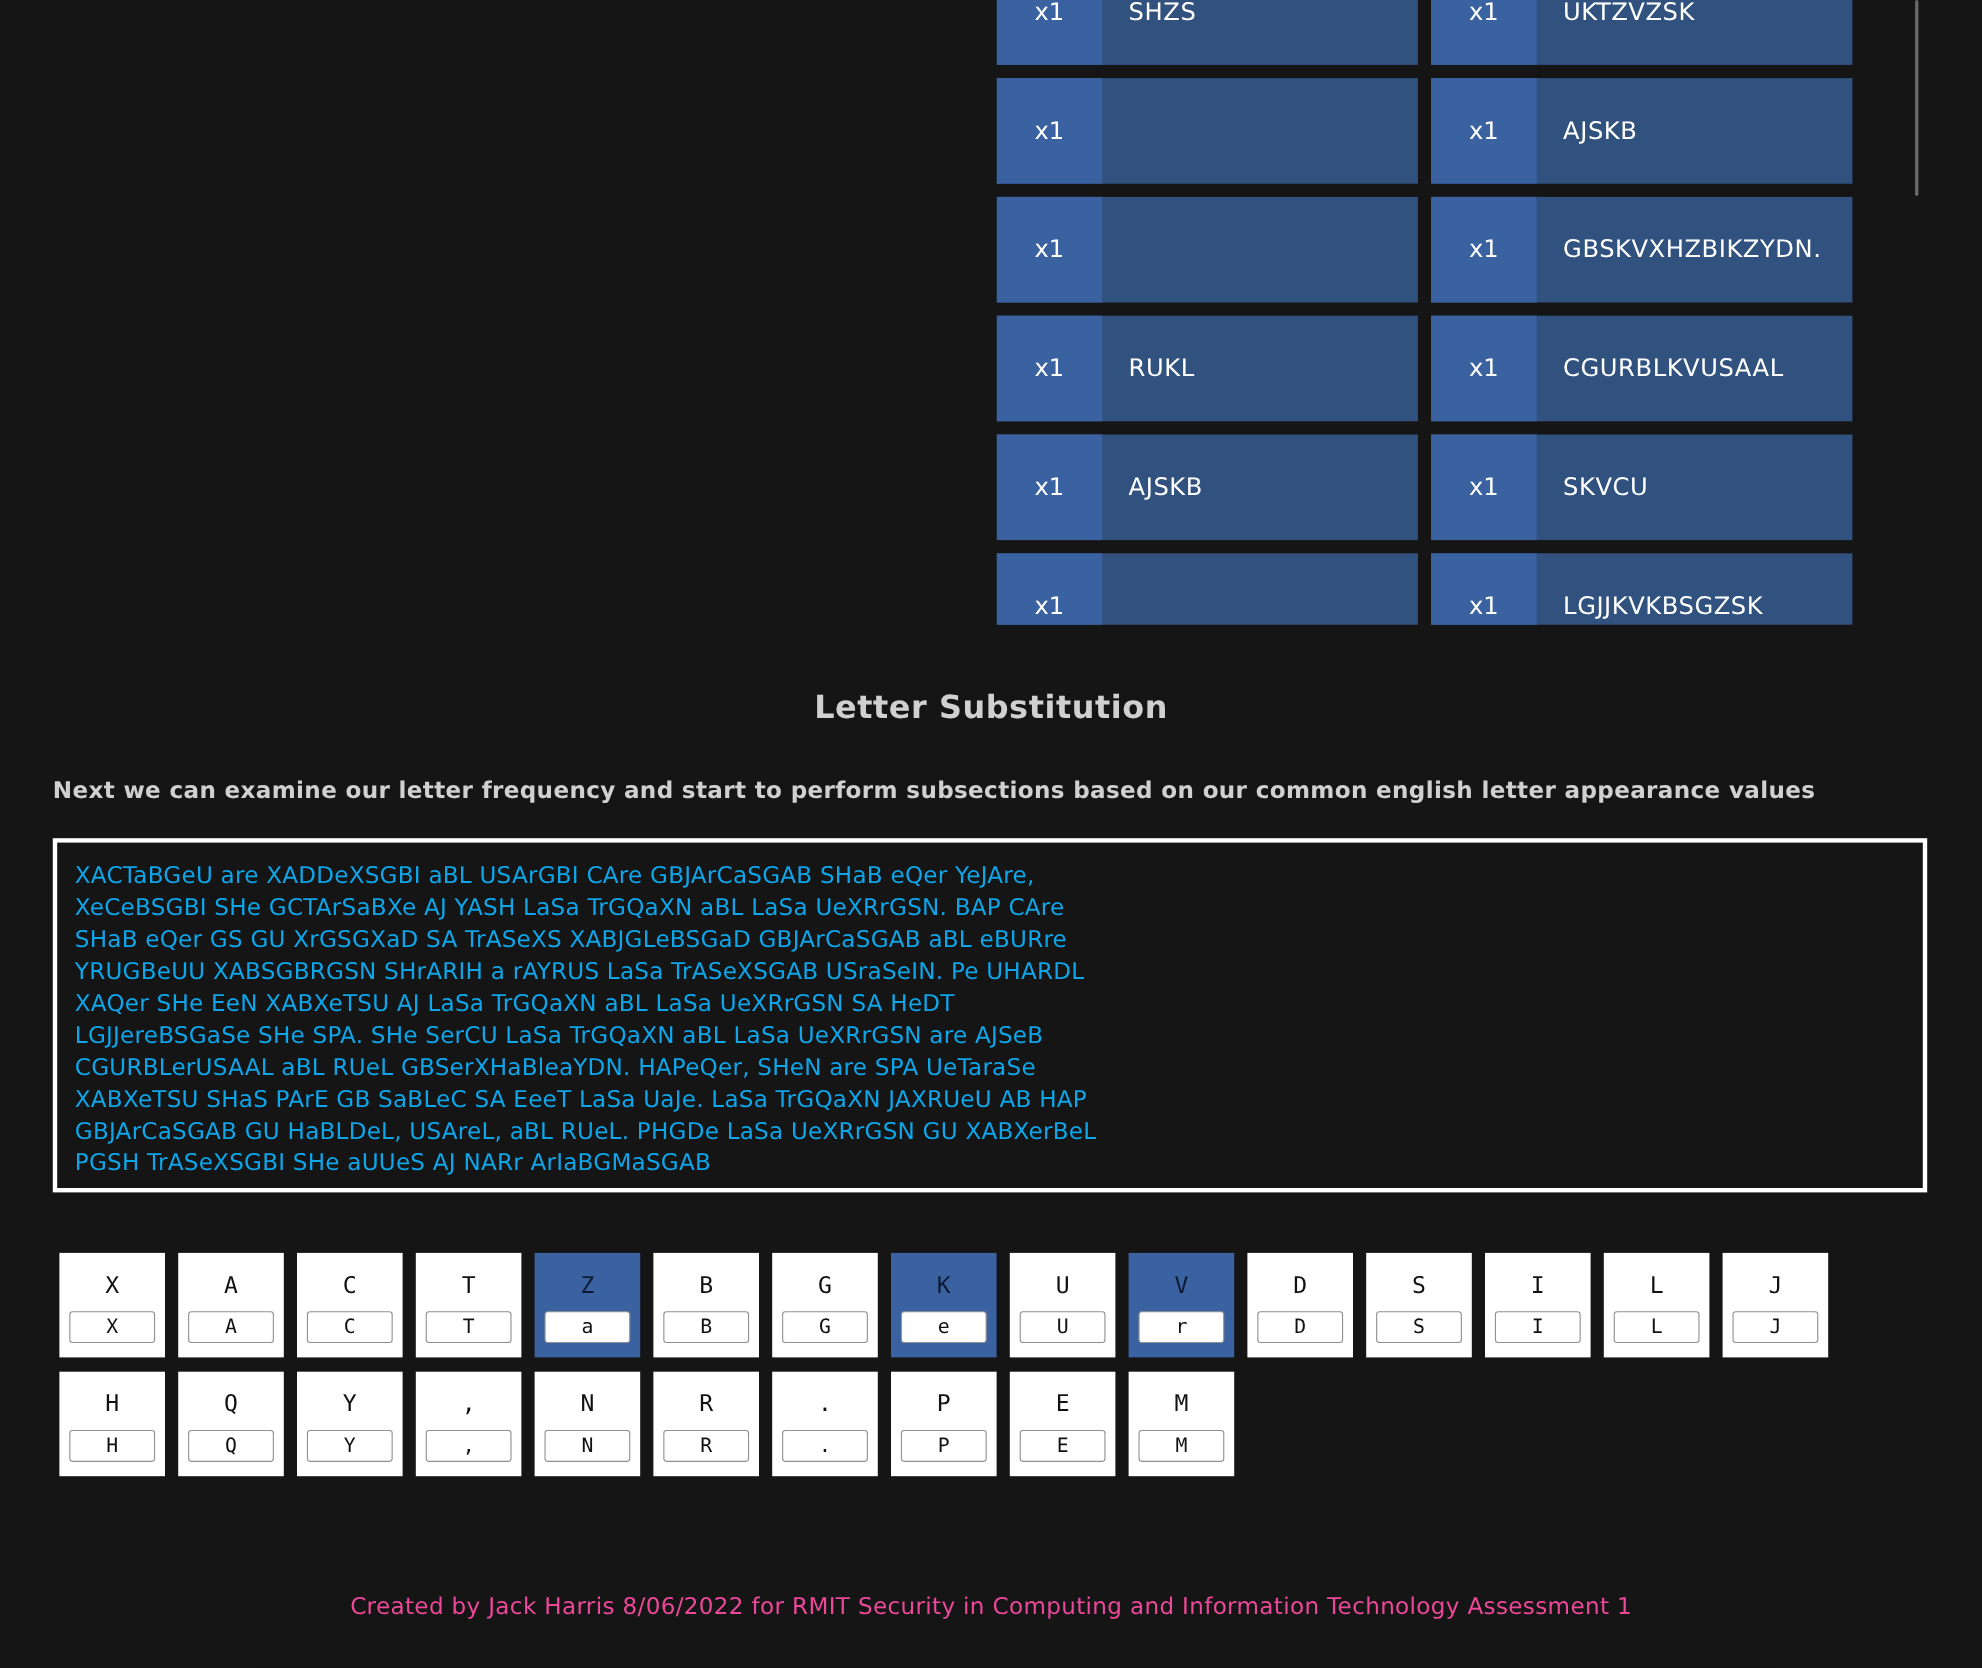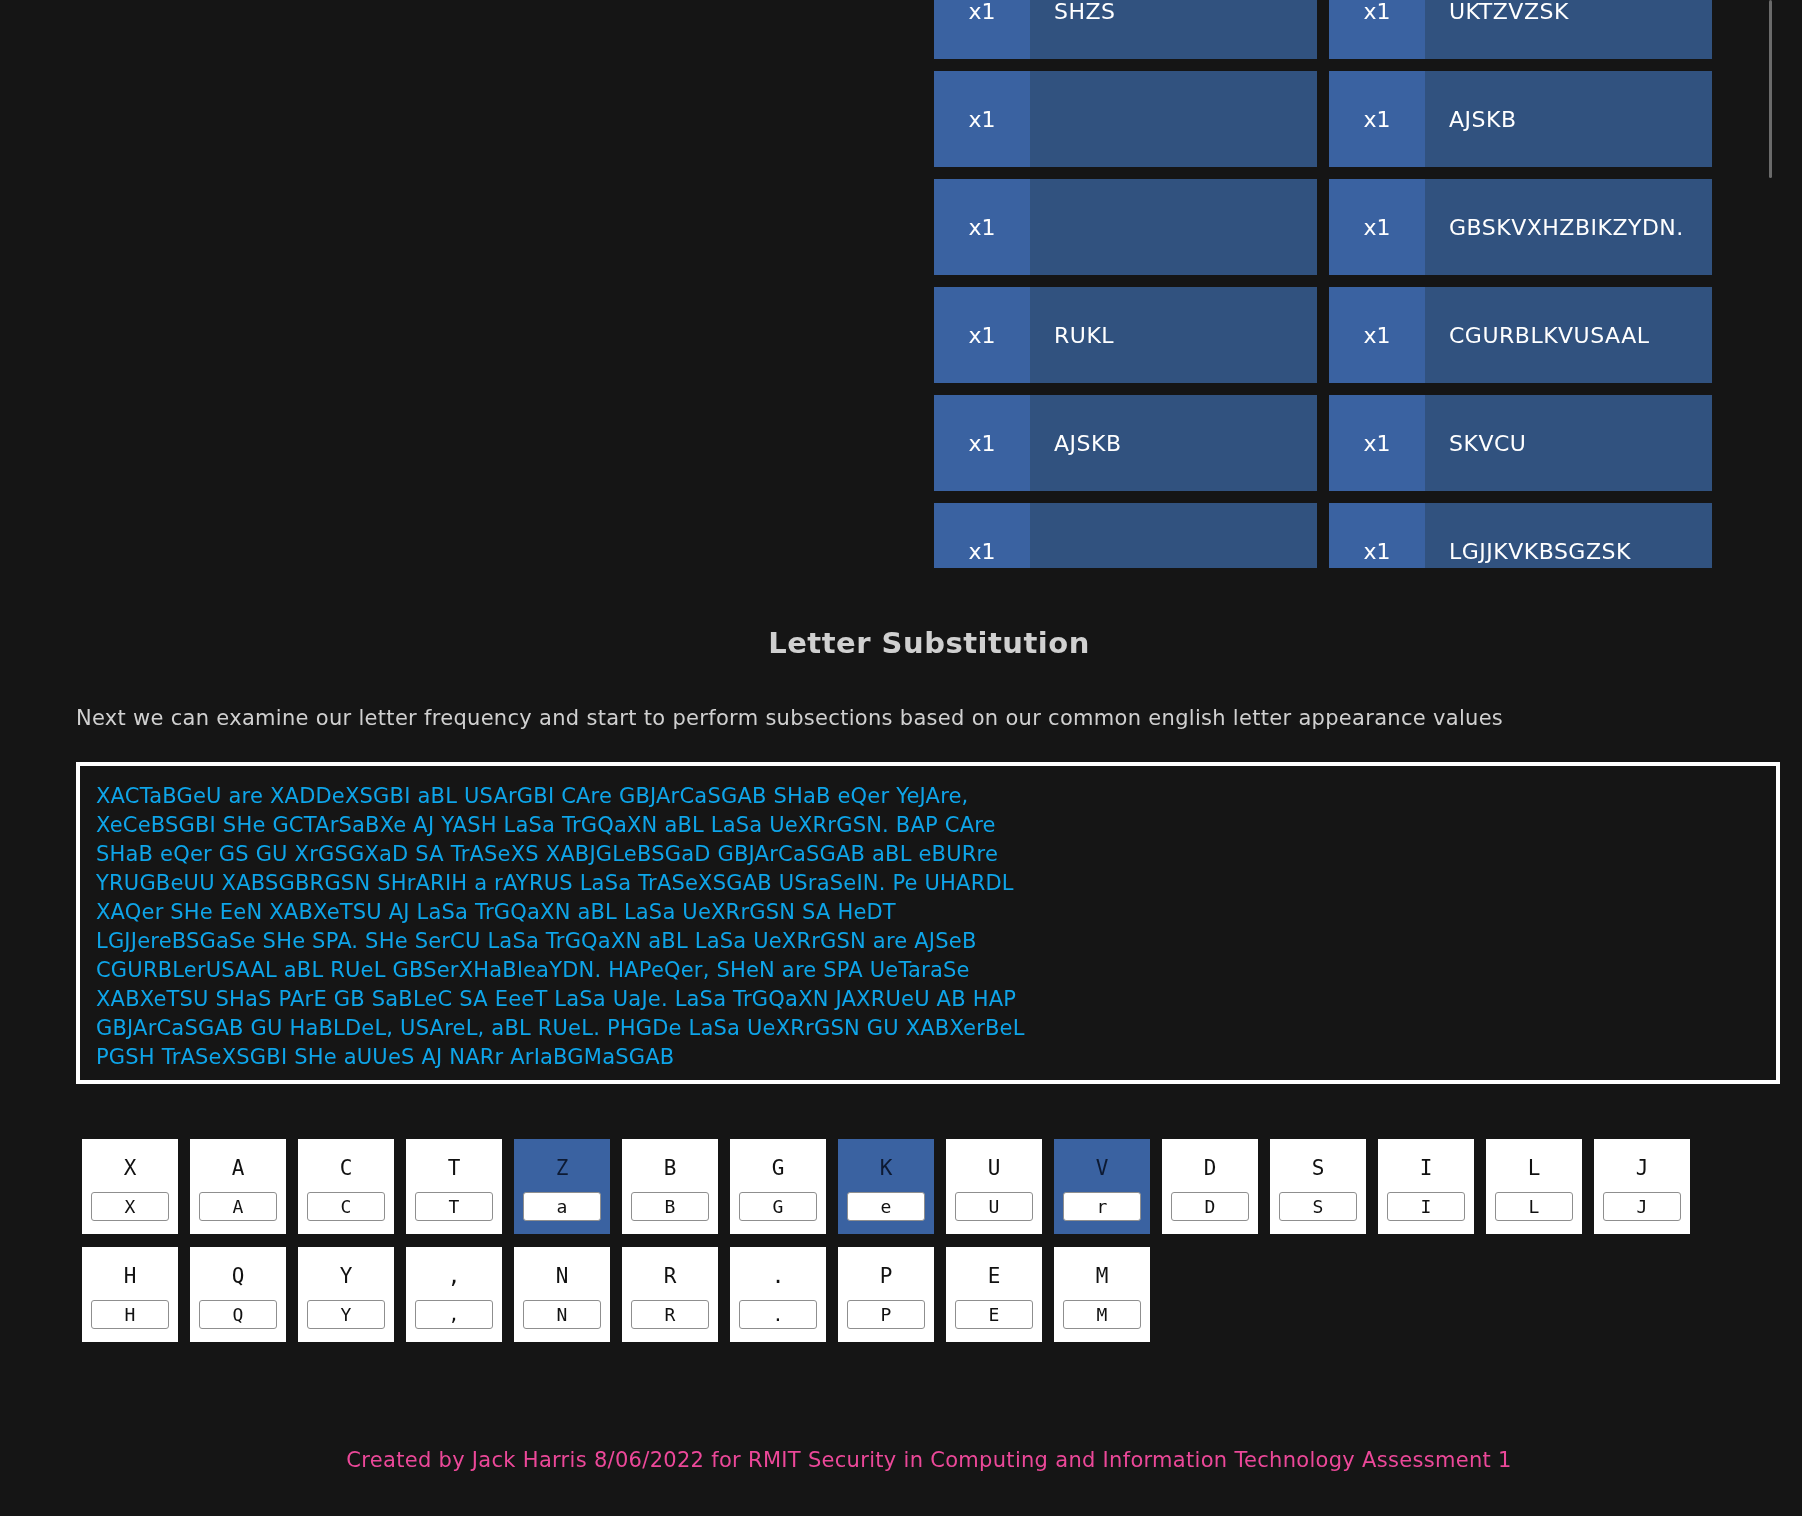--- a/index.html
+++ b/index.html
@@ -3,21 +3,21 @@
   <meta charset="utf-8">
   <style>
     html, body {
       margin: 0; padding: 0;
       width: 1802px; height: 1516px;
       background: #151515;
       overflow: hidden;
       font-family: "DejaVu Sans", "Liberation Sans", sans-serif;
       color: #d4d4d4;
     }
-    .page { position: relative; width: 1750px; height: 1516px; margin-left: 28px; }
+    .page { position: relative; width: 1750px; height: 1516px; }
 
     
     .word-grid-wrap {
       position: absolute;
       left: 906px; top: 0;
       width: 780px; height: 568px;
       overflow: hidden;
     }
     .word-grid {
       position: absolute;
@@ -191,21 +191,21 @@
           <div class="word-count">x1</div>
           <div class="word-text">LGJJKVKBSGZSK</div>
         </div>
       </div>
   </div>
 
   <div class="scrollbar"></div>
 
   <h2 class="section-title" style="margin:0;font-weight:bold;">Letter Substitution</h2>
 
-  <p class="section-desc" style="margin:0;">Next we can examine our letter frequency and start to perform subsections based on our common english letter appearance values</p>
+  <p class="section-desc" style="margin:0;font-weight:bold;">Next we can examine our letter frequency and start to perform subsections based on our common english letter appearance values</p>
 
   <div class="cipher-box">
     <div class="cipher-text" id="cipher-text"><div>XACTaBGeU are XADDeXSGBI aBL USArGBI CAre GBJArCaSGAB SHaB eQer YeJAre,</div><div>XeCeBSGBI SHe GCTArSaBXe AJ YASH LaSa TrGQaXN aBL LaSa UeXRrGSN. BAP CAre</div><div>SHaB eQer GS GU XrGSGXaD SA TrASeXS XABJGLeBSGaD GBJArCaSGAB aBL eBURre</div><div>YRUGBeUU XABSGBRGSN SHrARIH a rAYRUS LaSa TrASeXSGAB USraSeIN. Pe UHARDL</div><div>XAQer SHe EeN XABXeTSU AJ LaSa TrGQaXN aBL LaSa UeXRrGSN SA HeDT</div><div>LGJJereBSGaSe SHe SPA. SHe SerCU LaSa TrGQaXN aBL LaSa UeXRrGSN are AJSeB</div><div>CGURBLerUSAAL aBL RUeL GBSerXHaBleaYDN. HAPeQer, SHeN are SPA UeTaraSe</div><div>XABXeTSU SHaS PArE GB SaBLeC SA EeeT LaSa UaJe. LaSa TrGQaXN JAXRUeU AB HAP</div><div>GBJArCaSGAB GU HaBLDeL, USAreL, aBL RUeL. PHGDe LaSa UeXRrGSN GU XABXerBeL</div><div>PGSH TrASeXSGBI SHe aUUeS AJ NARr ArIaBGMaSGAB</div></div>
   </div>
 
   <div class="tiles" id="tiles">
       <div class="tile">
         <div class="tile-letter">X</div>
         <input class="tile-input" type="text" value="X" style="">
       </div>

